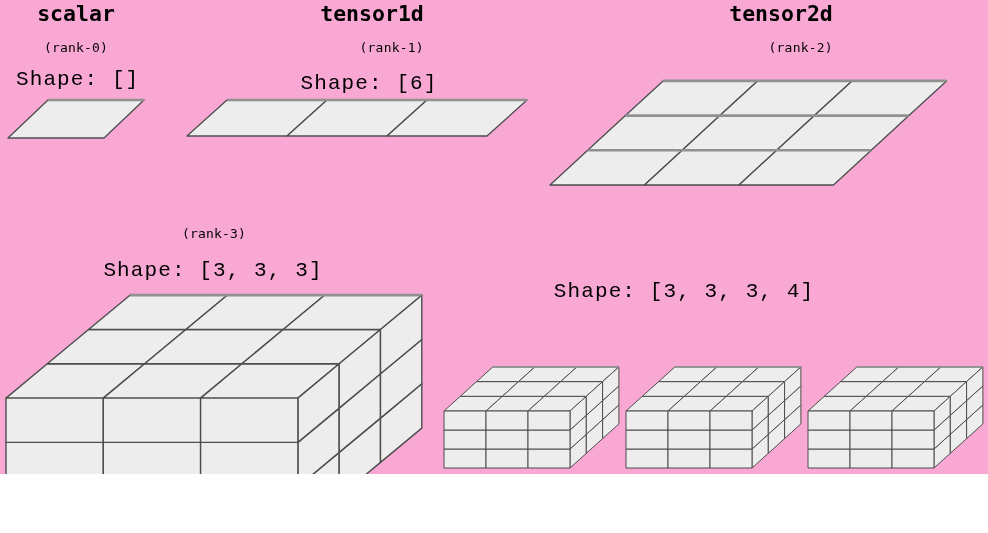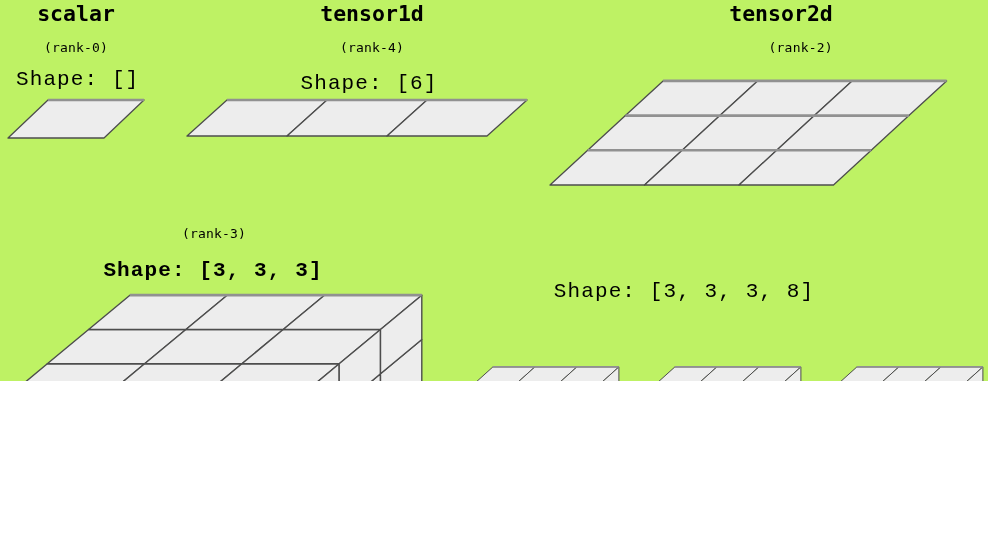--- a/index.html
+++ b/index.html
@@ -3,23 +3,23 @@
 <meta charset="utf-8">
 <style>
   html, body {
     margin: 0;
     padding: 0;
     background: #ffffff;
   }
   #stage {
     position: relative;
     width: 988px;
-    height: 381px;
+    height: 474px;
     overflow: hidden;
-    background: #bef264;
+    background: #f9a8d4;
     font-family: "DejaVu Sans Mono", monospace;
   }
   #figures {
     position: absolute;
     left: 0;
     top: 0;
   }
   .panel-header {
     position: absolute;
     transform: translateX(-50%);
@@ -46,29 +46,29 @@
     white-space: nowrap;
     color: #000000;
     font-family: "Liberation Mono", monospace;
     font-size: 21px;
     line-height: 24px;
     letter-spacing: 1.1px;
   }
   .shape-centered { transform: translateX(-50%); }
 
   #hdr-scalar   { left: 76px;  top: 1px; }
-  #hdr-tensor1d { left: 372px; top: 1px; }
+  #hdr-tensor1d { left: 372px; top: 1px; text-align: right; }
   #hdr-tensor2d { left: 781px; top: 1px; text-align: right; }
   #hdr-tensor3d { left: 214px; top: 213px; }
   #hdr-tensor4d { left: 685px; top: 213px; }
 
   #shape-scalar   { left: 16px;  top: 68px; }
   #shape-tensor1d { left: 369px; top: 72px; }
   #shape-tensor2d { left: 781px; top: 47px; }
-  #shape-tensor3d { left: 213px; top: 259px; font-weight: bold; }
+  #shape-tensor3d { left: 213px; top: 259px; }
   #shape-tensor4d { left: 684px; top: 280px; }
 </style>
 </head>
 <body>
 
 <div id="stage">
 
   <svg id="figures" width="988" height="533" viewBox="0 0 988 533">
       <g>
         <polygon points="8,138 104,138 144,100 48,100" fill="#ededed" stroke="#4d4d4d" stroke-width="1.3" stroke-linejoin="round"></polygon>
@@ -213,29 +213,29 @@
     </svg>
 
   <div class="panel-header" id="hdr-scalar">
     <div class="panel-title">scalar</div>
     <div class="panel-rank">(rank-0)</div>
   </div>
   <div class="shape-label" id="shape-scalar">Shape: []</div>
 
   <div class="panel-header" id="hdr-tensor1d">
     <div class="panel-title">tensor1d</div>
-    <div class="panel-rank">(rank-4)</div>
+    <div class="panel-rank">(rank-1)</div>
   </div>
   <div class="shape-label shape-centered" id="shape-tensor1d">Shape: [6]</div>
 
   <div class="panel-header" id="hdr-tensor2d">
     <div class="panel-title">tensor2d</div>
     <div class="panel-rank">(rank-2)</div>
   </div>
 
   <div class="panel-header" id="hdr-tensor3d">
     <div class="panel-rank">(rank-3)</div>
   </div>
   <div class="shape-label shape-centered" id="shape-tensor3d">Shape: [3, 3, 3]</div>
 
-  <div class="shape-label shape-centered" id="shape-tensor4d">Shape: [3, 3, 3, 8]</div>
+  <div class="shape-label shape-centered" id="shape-tensor4d">Shape: [3, 3, 3, 4]</div>
 
 </div>
 
 </body></html>

